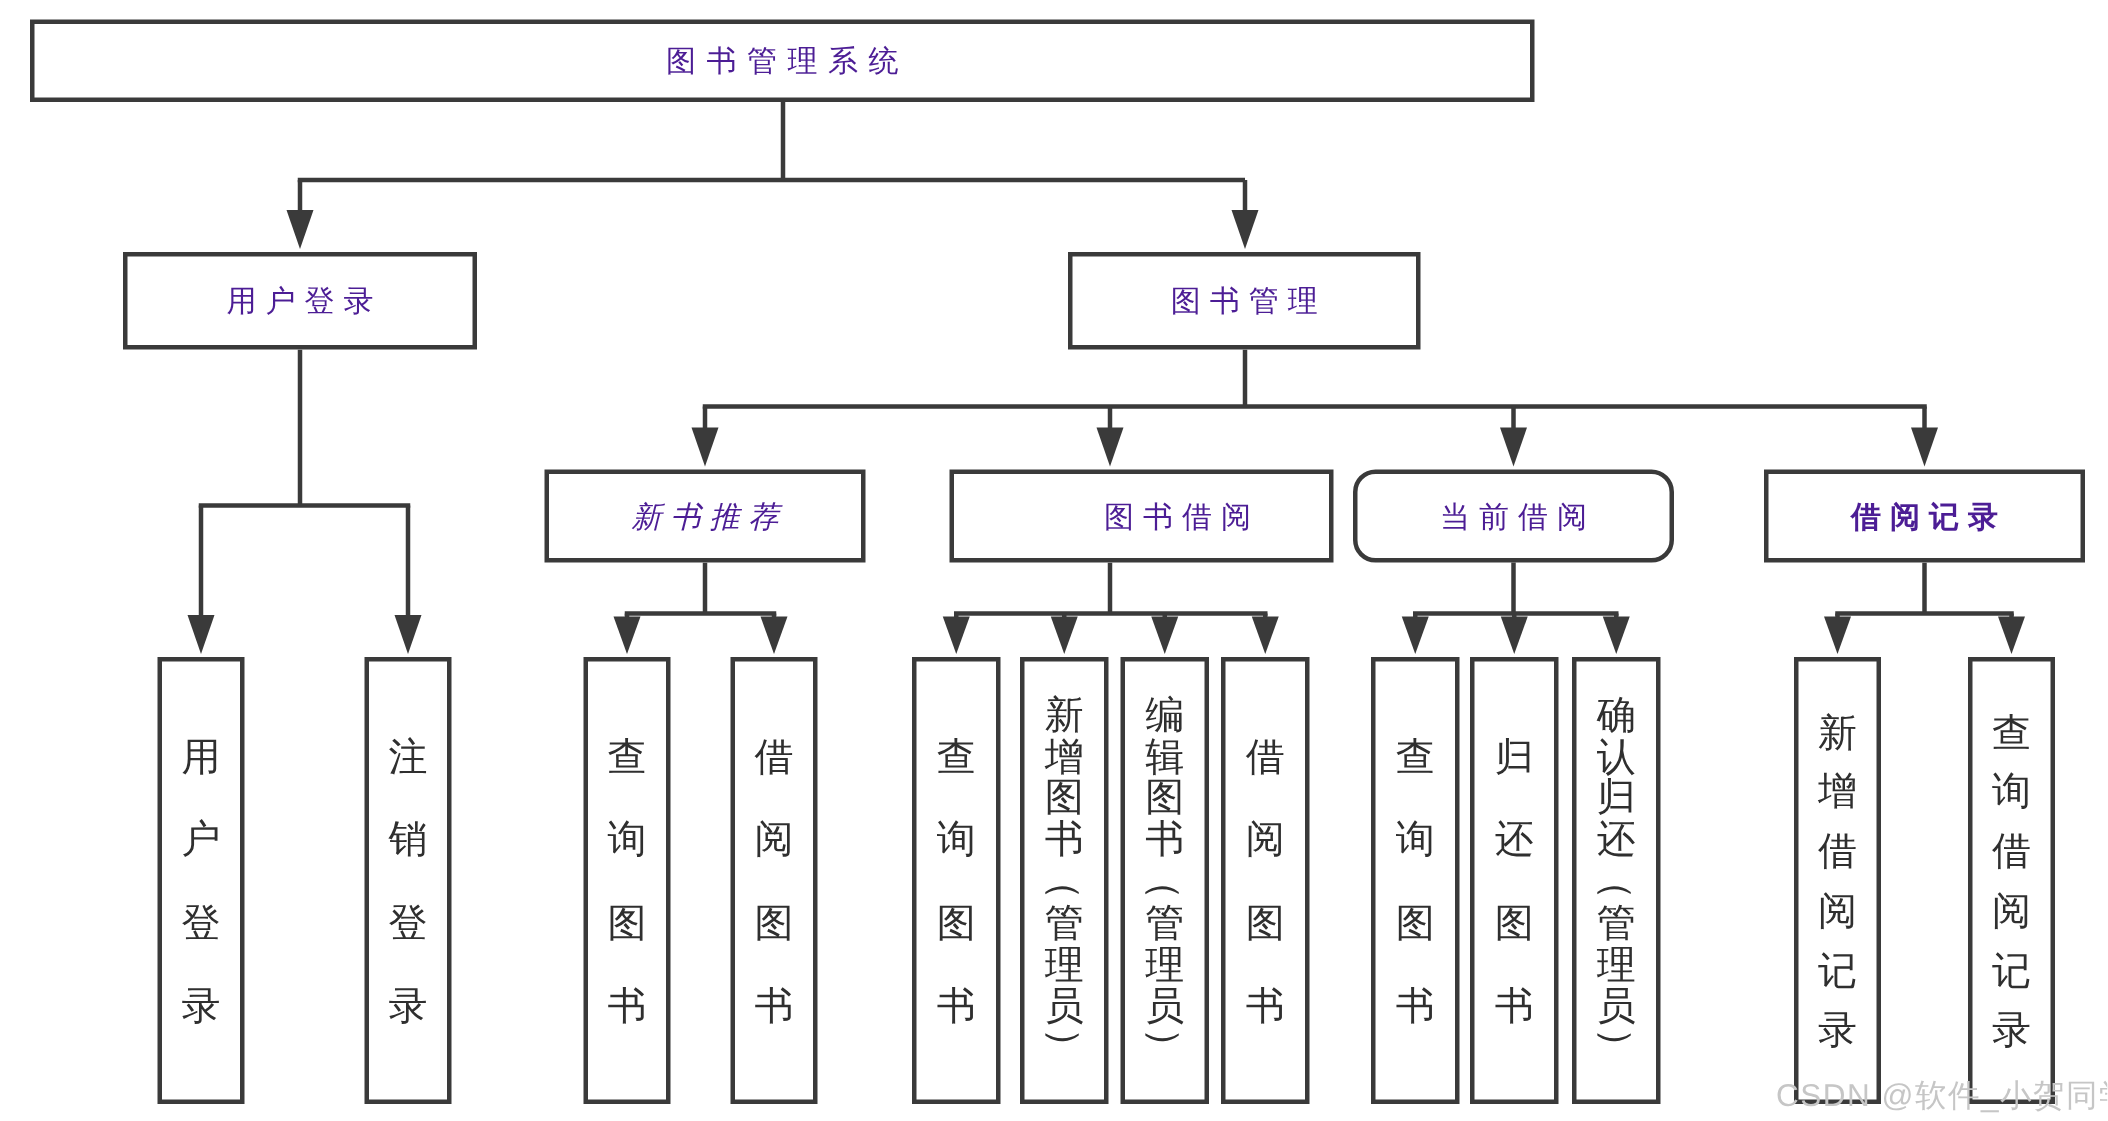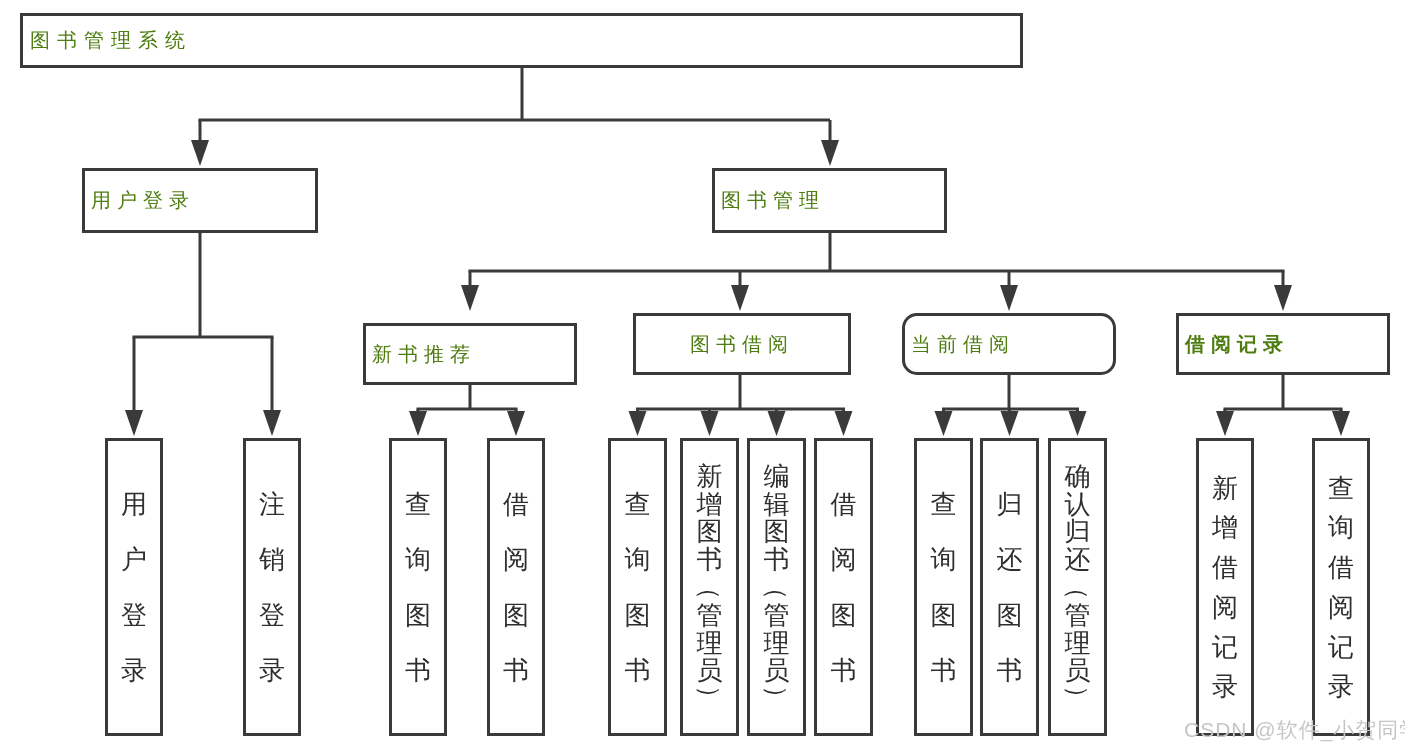--- a/index.html
+++ b/index.html
@@ -3,22 +3,22 @@
 <meta charset="utf-8">
 <style>
   html,body { margin:0; padding:0; background:#ffffff; }
   .stage {
     position:relative; width:1405px; height:747px; background:#ffffff;
     font-family:"Liberation Sans", sans-serif; overflow:hidden;
   }
   .wires { position:absolute; left:0; top:0; z-index:0; }
   .node {
     position:absolute; box-sizing:border-box; background:#ffffff;
-    border:3px solid #3a3a3a; color:#4d7c0f; z-index:1;
-    display:flex; align-items:center; justify-content:flex-start;
+    border:3px solid #3a3a3a; color:#4c1d95; z-index:1;
+    display:flex; align-items:center; justify-content:center;
   }
   .hlabel { font-size:20px; letter-spacing:6px; text-indent:6px; white-space:nowrap; }
   .root .hlabel { letter-spacing:7px; text-indent:7px; }
   .leaf {
     flex-direction:column; justify-content:space-evenly;
     padding:20px 0; font-size:26px; color:#2f2f2f;
   }
   .leaf span { display:block; line-height:1; }
   .leaf span.rot { transform:rotate(90deg); }
   .watermark {
@@ -108,24 +108,24 @@
     <span class="hlabel">图书管理系统</span>
   </div>
 
   <div class="node" style="left:82px; top:168px; width:236px; height:65px;">
     <span class="hlabel">用户登录</span>
   </div>
   <div class="node" style="left:712px; top:168px; width:235px; height:65px;">
     <span class="hlabel">图书管理</span>
   </div>
 
-  <div class="node" style="left:363px; top:323px; width:214px; height:62px;">
+  <div class="node" style="left:363px; top:313px; width:214px; height:62px;font-style:italic;">
     <span class="hlabel">新书推荐</span>
   </div>
-  <div class="node" style="left:633px; top:313px; width:218px; height:62px;padding-left:48px;">
+  <div class="node" style="left:633px; top:313px; width:256px; height:62px;padding-left:48px;">
     <span class="hlabel">图书借阅</span>
   </div>
   <div class="node" style="left:902px; top:313px; width:214px; height:62px;border-radius:15px;">
     <span class="hlabel">当前借阅</span>
   </div>
   <div class="node" style="left:1176px; top:313px; width:214px; height:62px;font-weight:bold;">
     <span class="hlabel">借阅记录</span>
   </div>
 
   <div class="node leaf" style="left:105px; top:438px; width:58px; height:298px;">

